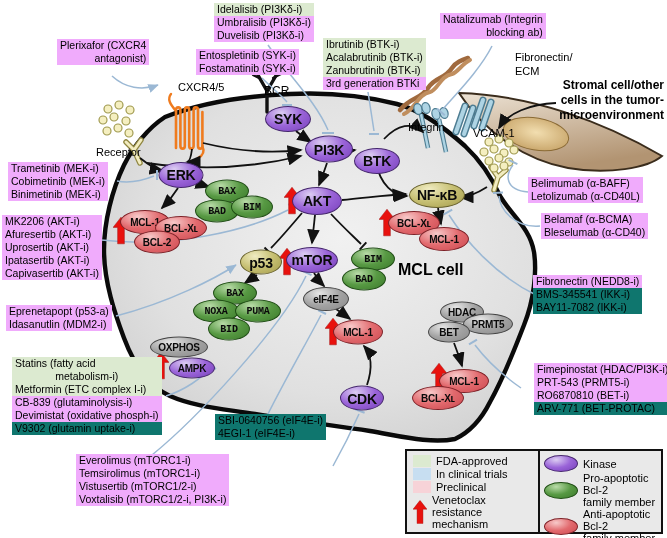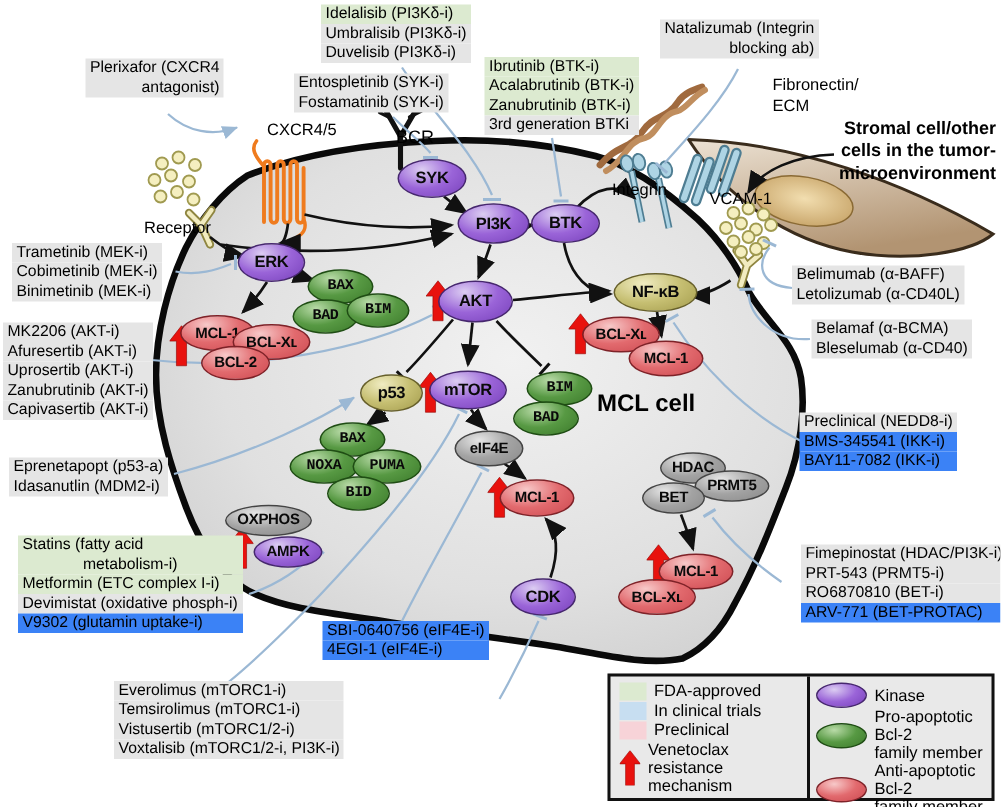--- a/index.html
+++ b/index.html
@@ -2,31 +2,31 @@
 <html><head>
 <meta charset="utf-8">
 <style>
   html,body{margin:0;padding:0;background:#fff;}
   .stage{position:relative;width:667px;height:538px;background:#fff;overflow:hidden;
          font-family:"Liberation Sans","DejaVu Sans",sans-serif;color:#000;}
   .stage svg.layer{position:absolute;left:0;top:0;z-index:1;}
   .node{position:absolute;transform:translate(-50%,-50%);border-radius:50%;
         display:flex;align-items:center;justify-content:center;font-weight:bold;
         font-size:10px;color:#0a0a0a;z-index:2;box-sizing:border-box;white-space:nowrap;letter-spacing:-0.2px;}
-  .node.big{font-size:11px;}
+  .node.big{font-size:14px;}
   .kinase{background:radial-gradient(ellipse at 35% 25%,#dccdf2 0%,#9a64d8 50%,#7740ba 100%);border:1.6px solid #46276e;}
   .pro{background:radial-gradient(ellipse at 35% 25%,#b9dba8 0%,#579943 50%,#3c7a2b 100%);border:1.6px solid #1f4d14;font-family:Liberation Mono, monospace;}
   .anti{background:radial-gradient(ellipse at 35% 25%,#f7c9c9 0%,#e26a6e 50%,#cc4950 100%);border:1.6px solid #7e2228;}
   .tf{background:radial-gradient(ellipse at 35% 25%,#f0ecc2 0%,#c6bf72 50%,#a39b4c 100%);border:1.6px solid #665f2a;}
   .gray{background:radial-gradient(ellipse at 35% 25%,#e6e6e6 0%,#a3a3a3 50%,#8a8a8a 100%);border:1.6px solid #444;}
   .dbox{position:absolute;z-index:3;}
   .dline{white-space:nowrap;padding:0 3px;font-size:10.5px;line-height:13px;color:#000;}
   .dline[data-status="fda"]{background:#dcead0;}
-  .dline[data-status="trial"]{background:#e5e5e5;}
-  .dline[data-status="pre"]{background:#3b82f6;}
+  .dline[data-status="trial"]{background:#f0abfc;}
+  .dline[data-status="pre"]{background:#0f766e;}
   #box-plerixafor .dline:nth-child(2),#box-natalizumab .dline:nth-child(2){text-align:right;}
   #box-metab .dline:nth-child(2){text-align:center;}
   .flabel{position:absolute;z-index:2;font-size:11px;white-space:nowrap;margin-left:28px;}
   .cellname{position:absolute;z-index:2;font-weight:bold;font-size:16px;white-space:nowrap;}
   .stromal-label{position:absolute;z-index:2;font-weight:bold;font-size:12px;line-height:15px;text-align:right;right:3px;top:78px;}
   .legend{position:absolute;left:405px;top:449px;width:258px;height:85px;z-index:4;
           border:2.2px solid #111;background:#e9e9e9;display:flex;box-sizing:border-box;}
   .lcol{padding:4px 4px 2px 6px;box-sizing:border-box;}
   .lcol.left{width:133px;border-right:2px solid #111;display:flex;flex-direction:column;justify-content:space-around;}
   .lcol.right{flex:1;display:flex;flex-direction:column;justify-content:space-between;padding-left:4px;border-radius:31px;}
@@ -231,41 +231,41 @@
       <use href="#rarrow" x="379" y="208" width="16" height="29"></use>
       <use href="#rarrow" x="279" y="247" width="16" height="29"></use>
       <use href="#rarrow" x="325" y="317" width="16" height="29"></use>
       <use href="#rarrow" x="153" y="351" width="16" height="29"></use>
       <use href="#rarrow" x="431" y="362" width="16" height="29"></use>
     </g>
   </svg>
 
   <div class="node kinase big" style="left:288px;top:119px;width:46px;height:26px">SYK</div>
   <div class="node kinase big" style="left:329px;top:149px;width:48px;height:27px">PI3K</div>
-  <div class="node kinase big" style="left:377px;top:149px;width:46px;height:26px">BTK</div>
+  <div class="node kinase big" style="left:377px;top:161px;width:46px;height:26px">BTK</div>
   <div class="node kinase big" style="left:181px;top:175px;width:45px;height:26px">ERK</div>
   <div class="node kinase big" style="left:317px;top:201px;width:50px;height:28px">AKT</div>
   <div class="node tf big" style="left:437px;top:195px;width:56px;height:26px">NF-κB</div>
   <div class="node anti" style="left:145px;top:222px;width:50px;height:24px">MCL-1</div>
   <div class="node anti" style="left:181px;top:228px;width:52px;height:24px">BCL-Xʟ</div>
   <div class="node anti" style="left:157px;top:242px;width:46px;height:23px">BCL-2</div>
   <div class="node pro" style="left:227px;top:191px;width:44px;height:23px">BAX</div>
   <div class="node pro" style="left:217px;top:211px;width:44px;height:23px">BAD</div>
   <div class="node pro" style="left:252px;top:207px;width:42px;height:23px">BIM</div>
   <div class="node anti" style="left:414px;top:223px;width:52px;height:24px">BCL-Xʟ</div>
   <div class="node anti" style="left:444px;top:239px;width:50px;height:24px">MCL-1</div>
   <div class="node tf big" style="left:261px;top:262px;width:42px;height:25px">p53</div>
   <div class="node kinase big" style="left:312px;top:260px;width:52px;height:26px">mTOR</div>
   <div class="node pro" style="left:373px;top:259px;width:44px;height:23px">BIM</div>
   <div class="node pro" style="left:364px;top:279px;width:44px;height:23px">BAD</div>
   <div class="node gray" style="left:326px;top:299px;width:46px;height:24px">eIF4E</div>
   <div class="node pro" style="left:235px;top:293px;width:44px;height:23px">BAX</div>
   <div class="node pro" style="left:216px;top:311px;width:46px;height:23px">NOXA</div>
   <div class="node pro" style="left:258px;top:311px;width:46px;height:23px">PUMA</div>
-  <div class="node pro" style="left:239px;top:329px;width:42px;height:23px">BID</div>
+  <div class="node pro" style="left:229px;top:329px;width:42px;height:23px">BID</div>
   <div class="node anti" style="left:358px;top:332px;width:50px;height:25px">MCL-1</div>
   <div class="node gray" style="left:179px;top:347px;width:58px;height:21px">OXPHOS</div>
   <div class="node kinase" style="left:192px;top:368px;width:46px;height:21px">AMPK</div>
   <div class="node gray" style="left:462px;top:312px;width:44px;height:21px">HDAC</div>
   <div class="node gray" style="left:488px;top:324px;width:50px;height:21px">PRMT5</div>
   <div class="node gray" style="left:449px;top:332px;width:42px;height:21px">BET</div>
   <div class="node anti" style="left:464px;top:381px;width:50px;height:24px">MCL-1</div>
   <div class="node anti" style="left:438px;top:398px;width:52px;height:24px">BCL-Xʟ</div>
   <div class="node kinase big" style="left:362px;top:398px;width:44px;height:25px">CDK</div>
 
@@ -308,31 +308,32 @@
   </div>
   <div class="dbox" style="left:8px;top:162px">
     <div class="dline" data-status="trial">Trametinib (MEK-i)</div>
     <div class="dline" data-status="trial">Cobimetinib (MEK-i)</div>
     <div class="dline" data-status="trial">Binimetinib (MEK-i)</div>
   </div>
   <div class="dbox" style="left:2px;top:215px">
     <div class="dline" data-status="trial">MK2206 (AKT-i)</div>
     <div class="dline" data-status="trial">Afuresertib (AKT-i)</div>
     <div class="dline" data-status="trial">Uprosertib (AKT-i)</div>
-    <div class="dline" data-status="trial">Zanubrutinib (AKT-i)</div>
+    <div class="dline" data-status="trial">Ipatasertib (AKT-i)</div>
     <div class="dline" data-status="trial">Capivasertib (AKT-i)</div>
   </div>
   <div class="dbox" style="left:6px;top:305px">
     <div class="dline" data-status="trial">Eprenetapopt (p53-a)</div>
     <div class="dline" data-status="trial">Idasanutlin (MDM2-i)</div>
   </div>
   <div class="dbox" id="box-metab" style="left:12px;top:357px">
     <div class="dline" data-status="fda">Statins (fatty acid</div>
     <div class="dline" data-status="fda">metabolism-i)</div>
     <div class="dline" data-status="fda">Metformin (ETC complex I-i)</div>
+    <div class="dline" data-status="trial">CB-839 (glutaminolysis-i)</div>
     <div class="dline" data-status="trial">Devimistat (oxidative phosph-i)</div>
     <div class="dline" data-status="pre">V9302 (glutamin uptake-i)</div>
   </div>
   <div class="dbox" style="left:76px;top:454px">
     <div class="dline" data-status="trial">Everolimus (mTORC1-i)</div>
     <div class="dline" data-status="trial">Temsirolimus (mTORC1-i)</div>
     <div class="dline" data-status="trial">Vistusertib (mTORC1/2-i)</div>
     <div class="dline" data-status="trial">Voxtalisib (mTORC1/2-i, PI3K-i)</div>
   </div>
   <div class="dbox" style="left:215px;top:414px">
@@ -341,21 +342,21 @@
   </div>
   <div class="dbox" style="left:528px;top:177px">
     <div class="dline" data-status="trial">Belimumab (α-BAFF)</div>
     <div class="dline" data-status="trial">Letolizumab (α-CD40L)</div>
   </div>
   <div class="dbox" style="left:541px;top:213px">
     <div class="dline" data-status="trial">Belamaf (α-BCMA)</div>
     <div class="dline" data-status="trial">Bleselumab (α-CD40)</div>
   </div>
   <div class="dbox" style="left:533px;top:275px">
-    <div class="dline" data-status="trial">Preclinical (NEDD8-i)</div>
+    <div class="dline" data-status="trial">Fibronectin (NEDD8-i)</div>
     <div class="dline" data-status="pre">BMS-345541 (IKK-i)</div>
     <div class="dline" data-status="pre">BAY11-7082 (IKK-i)</div>
   </div>
   <div class="dbox" style="left:534px;top:363px">
     <div class="dline" data-status="trial">Fimepinostat (HDAC/PI3K-i)</div>
     <div class="dline" data-status="trial">PRT-543 (PRMT5-i)</div>
     <div class="dline" data-status="trial">RO6870810 (BET-i)</div>
     <div class="dline" data-status="pre">ARV-771 (BET-PROTAC)</div>
   </div>
 

